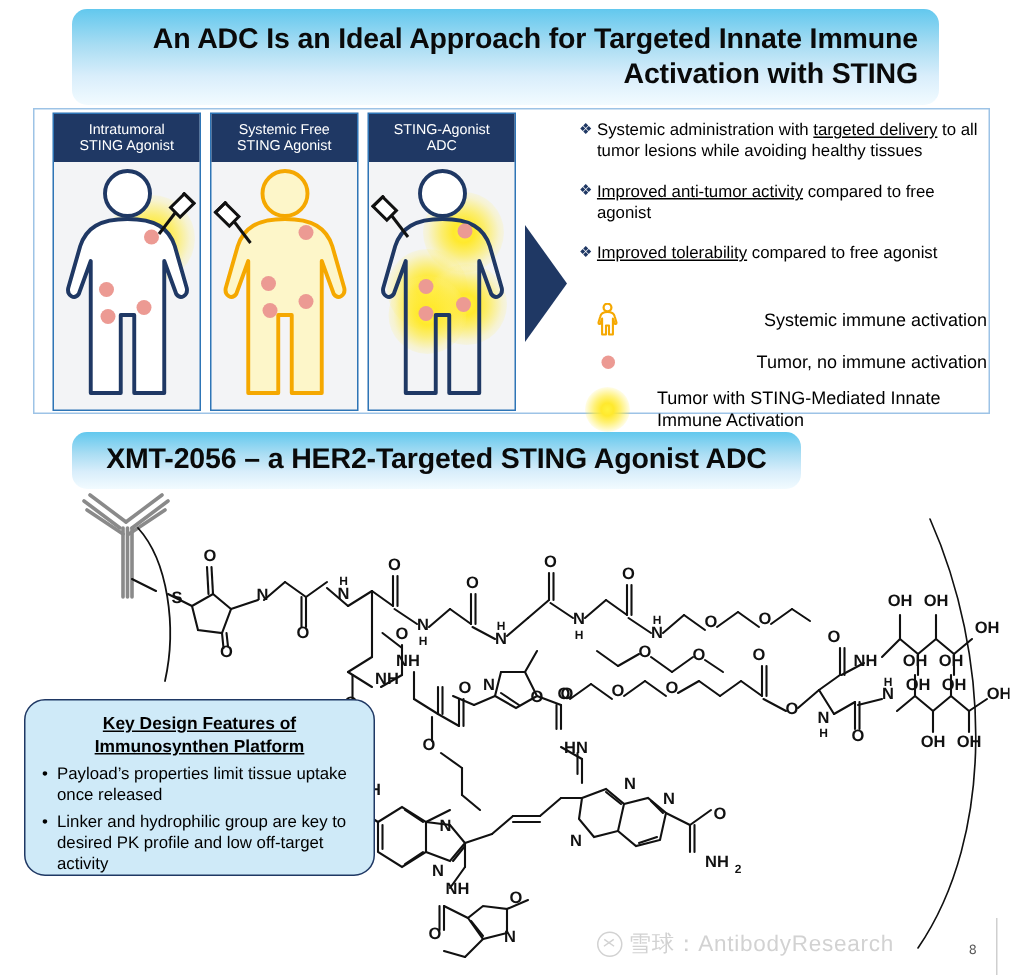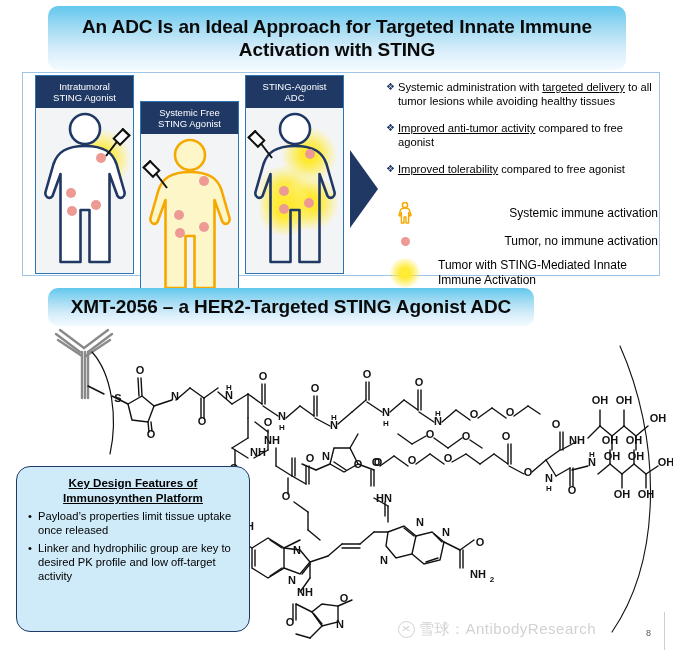--- a/index.html
+++ b/index.html
@@ -12,21 +12,21 @@
     color:#000;
   }
   .slide{position:relative;width:673px;height:650px;}
 
   
   .banner{
     position:absolute;
     border-radius:10px;
     background:linear-gradient(180deg,#62c8ee 0%,#a9ddf3 38%,#d9eefb 70%,#f2fbff 100%);
     display:flex;align-items:center;justify-content:center;
-    text-align:center;
+    text-align:right;
     box-sizing:border-box;
   }
   .banner .btxt{
     font-weight:bold;color:#0a0a0a;line-height:1.22;
     letter-spacing:-0.1px;
   }
   #banner1{left:48px;top:6px;width:578px;height:64px;}
   #banner1 .btxt{font-size:19px;padding:0 14px;}
   #banner2{left:48px;top:288px;width:486px;height:38px;}
   #banner2 .btxt{font-size:19px;}
@@ -36,21 +36,21 @@
     position:absolute;left:22px;top:72px;width:638px;height:204px;
     border:1px solid #9dc3e6;background:#ffffff;box-sizing:border-box;
   }
 
   
   .panel{
     position:absolute;top:75px;width:99px;height:199px;
     border:1px solid #2e75b6;background:#f3f4f6;box-sizing:border-box;
   }
   #panel1{left:35px;}
-  #panel2{left:140px;margin-top:26px;}
+  #panel2{left:140px;}
   #panel3{left:245px;}
   .panel-head{
     height:32px;background:#1f3864;color:#fff;
     display:flex;align-items:center;justify-content:center;
     text-align:center;font-size:9.5px;line-height:1.18;
     box-sizing:border-box;padding:0 16px;
   }
   .panel-body{position:relative;height:165px;}
 
   
@@ -87,21 +87,21 @@
   .leg-glow{
     width:30px;height:30px;border-radius:50%;
     background:radial-gradient(circle,#fff23c 0%,#ffe92e 20%,rgba(255,235,60,.7) 42%,rgba(255,242,140,0) 76%);
   }
 
   
   #chem{position:absolute;left:0;top:326px;width:673px;height:324px;}
 
   
   #kdf{
-    position:absolute;left:16px;top:466px;width:234px;height:166px;
+    position:absolute;left:16px;top:466px;width:234px;height:118px;
     background:#cfeaf8;border:1.6px solid #1f3864;border-radius:14px;
     box-sizing:border-box;padding:8px 10px 6px 10px;
   }
   #kdf .kdf-title{
     text-align:center;font-weight:bold;font-size:11.6px;line-height:1.3;
     text-decoration:underline;margin-bottom:5px;color:#000;
   }
   #kdf ul{margin:0;padding:0;list-style:none;}
   #kdf li{
     font-size:11.2px;line-height:1.24;margin-bottom:4px;

